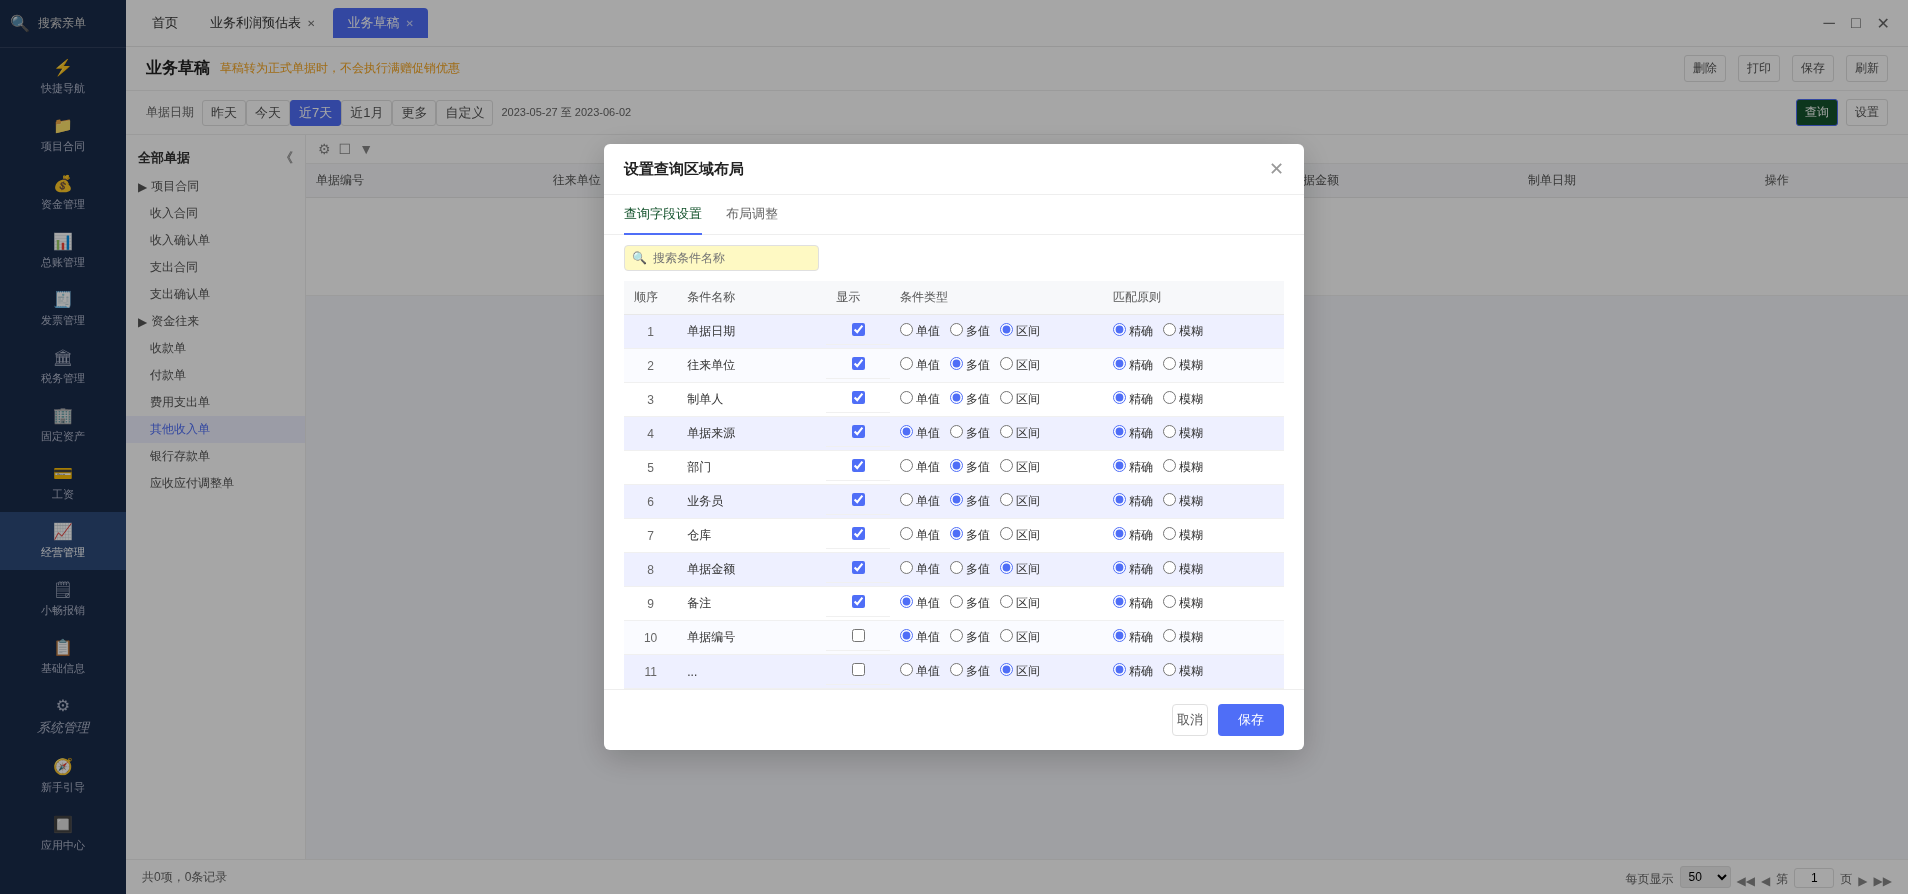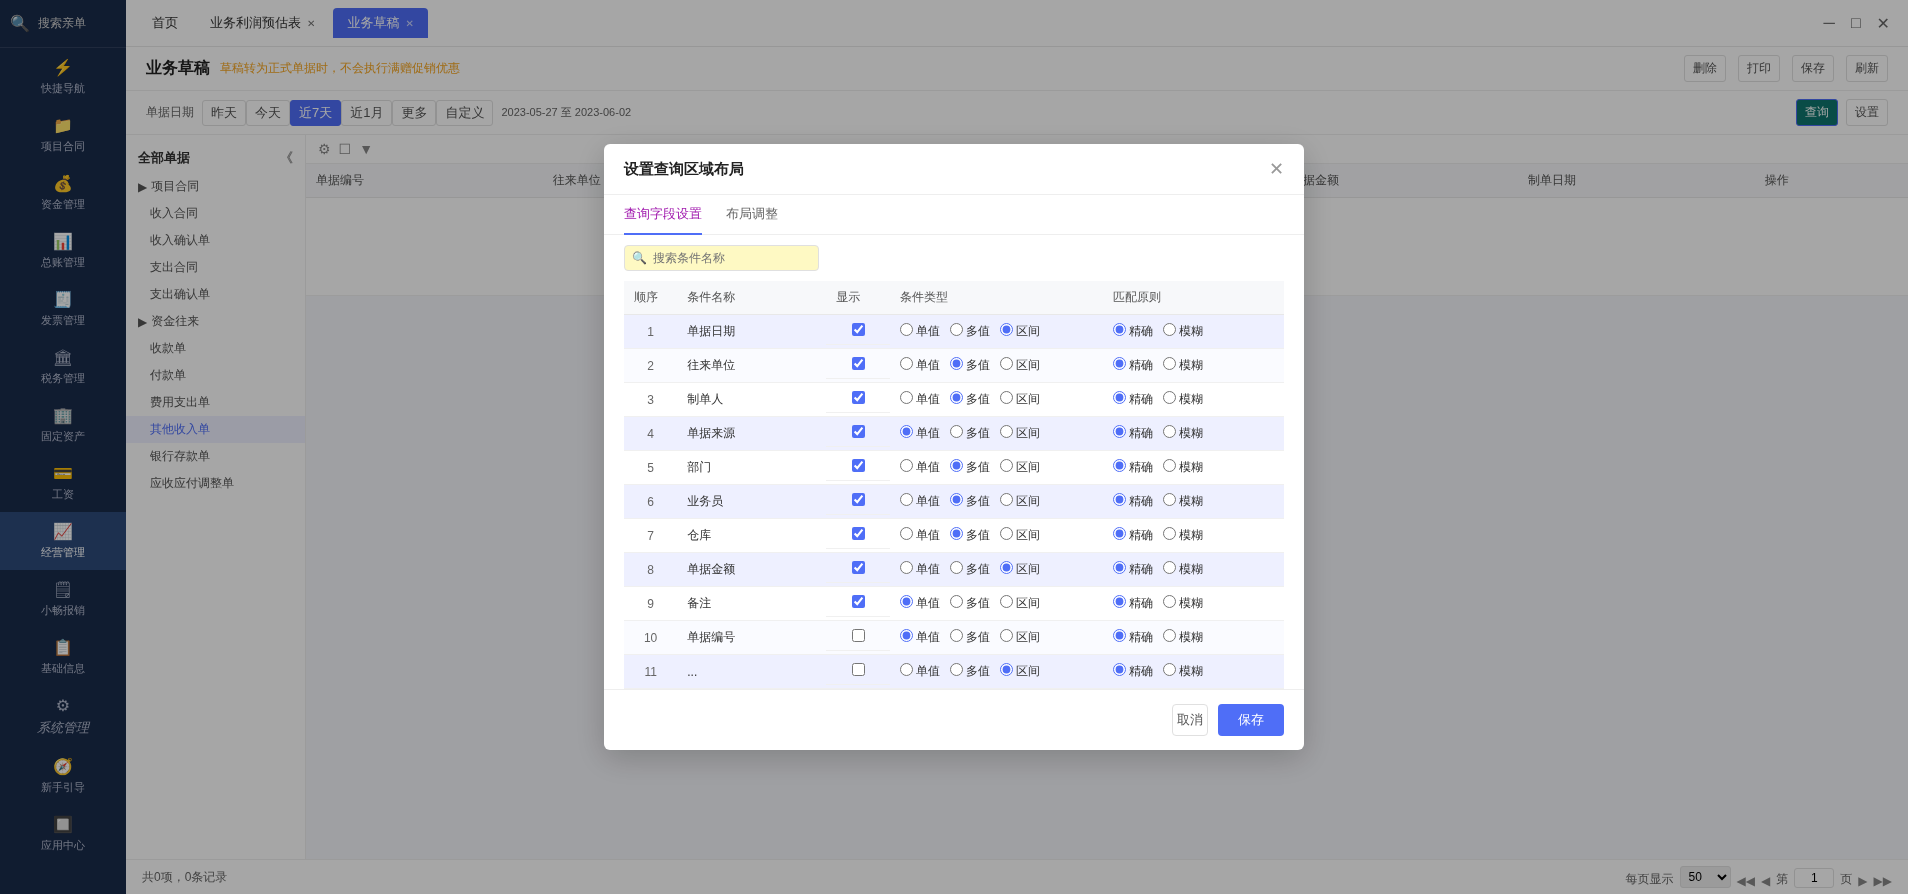--- a/index.html
+++ b/index.html
@@ -72,21 +72,21 @@
     }
     .page-title-area { display: flex; align-items: center; gap: 10px; }
     .page-title { font-size: 16px; font-weight: 600; color: #222; }
     .page-subtitle { font-size: 12px; color: #f5a623; }
     .page-actions { display: flex; gap: 12px; align-items: center; }
     .page-action-btn {
       display: flex; align-items: center; gap: 4px;
       font-size: 12px; color: #555; cursor: pointer;
       padding: 4px 8px; border: 1px solid #e0e0e0; border-radius: 3px; background: #fff;
     }
-    .page-action-btn.primary { background: #0f766e; color: #fff; border-color: #4f6ef7; }
+    .page-action-btn.primary { background: #14532d; color: #fff; border-color: #4f6ef7; }
 
     
     .filter-bar {
       background: #fff;
       padding: 8px 20px;
       display: flex;
       align-items: center;
       gap: 8px;
       border-bottom: 1px solid #eee;
       font-size: 12px;
@@ -181,21 +181,21 @@
     .modal-title { font-size: 15px; font-weight: 600; color: #222; }
     .modal-close { cursor: pointer; color: #999; font-size: 18px; }
     .modal-tabs {
       display: flex; border-bottom: 1px solid #eee;
       padding: 0 20px; gap: 24px;
     }
     .modal-tab {
       padding: 10px 0; font-size: 13px; color: #666;
       cursor: pointer; border-bottom: 2px solid transparent; margin-bottom: -1px;
     }
-    .modal-tab.active { color: #a21caf; border-bottom-color: #4f6ef7; font-weight: 500; }
+    .modal-tab.active { color: #14532d; border-bottom-color: #4f6ef7; font-weight: 500; }
     .modal-search {
       padding: 10px 20px;
       display: flex; align-items: center; gap: 6px;
     }
     .modal-search-input {
       flex: 1; border: 1px solid #e0e0e0; border-radius: 4px;
       padding: 5px 10px 5px 28px; font-size: 12px; outline: none;
       background: #fef9c3;
     }
     .search-icon-wrap { position: relative; flex: 1; }

